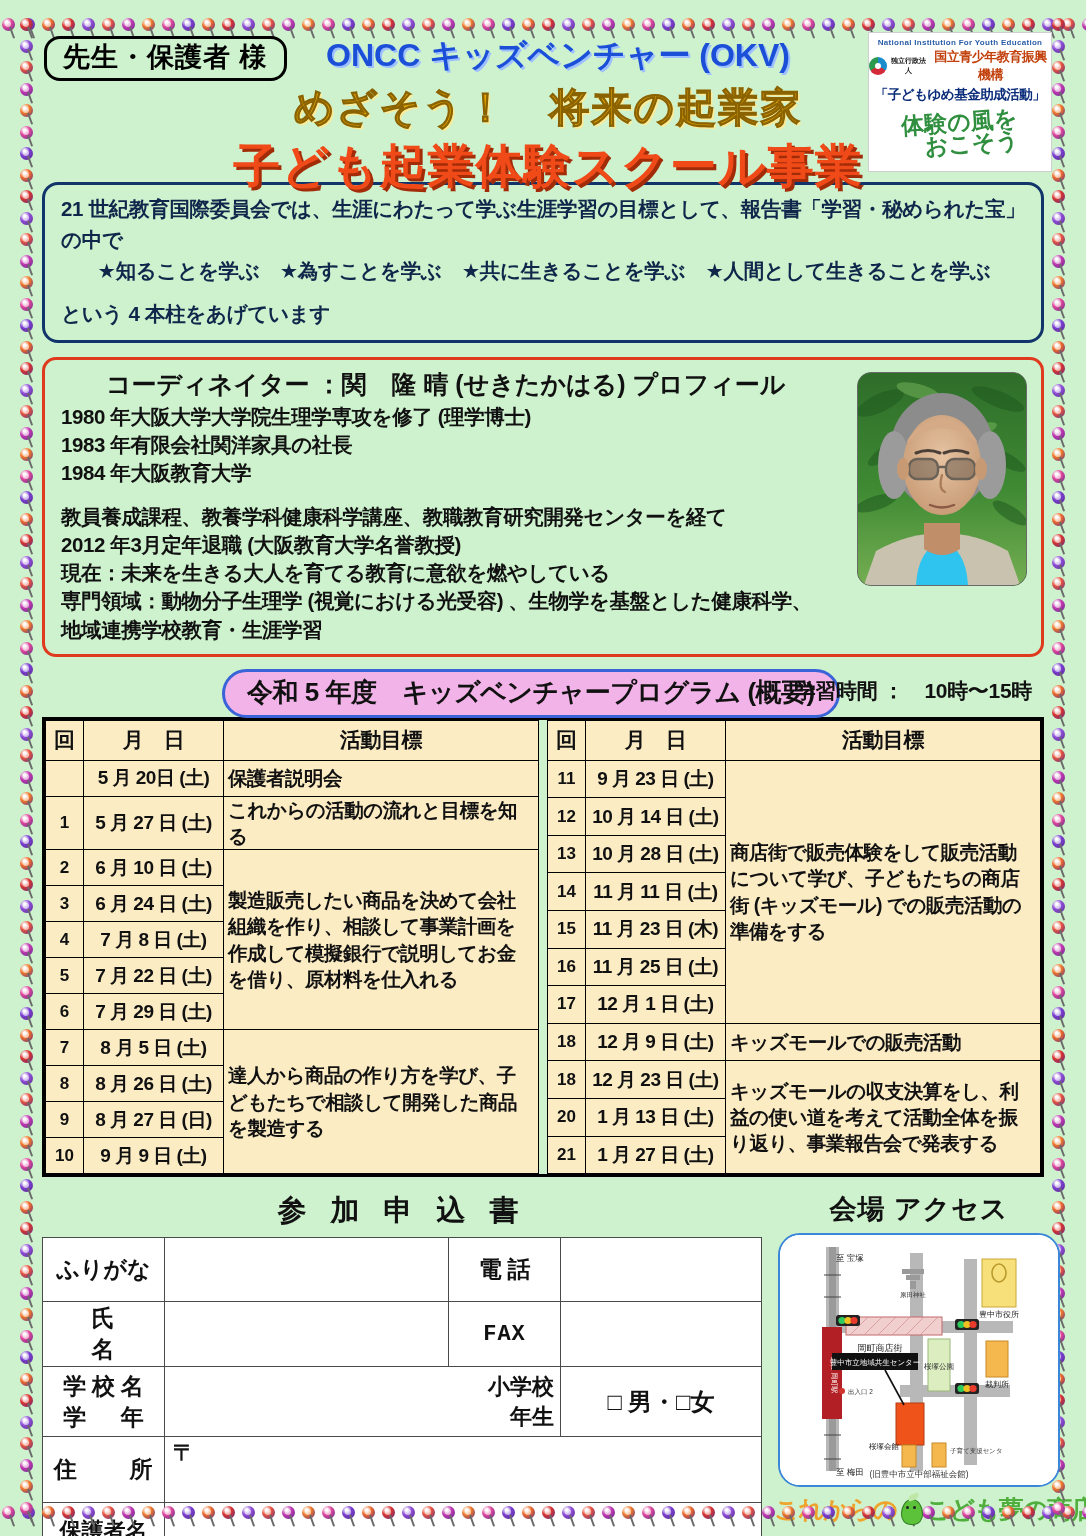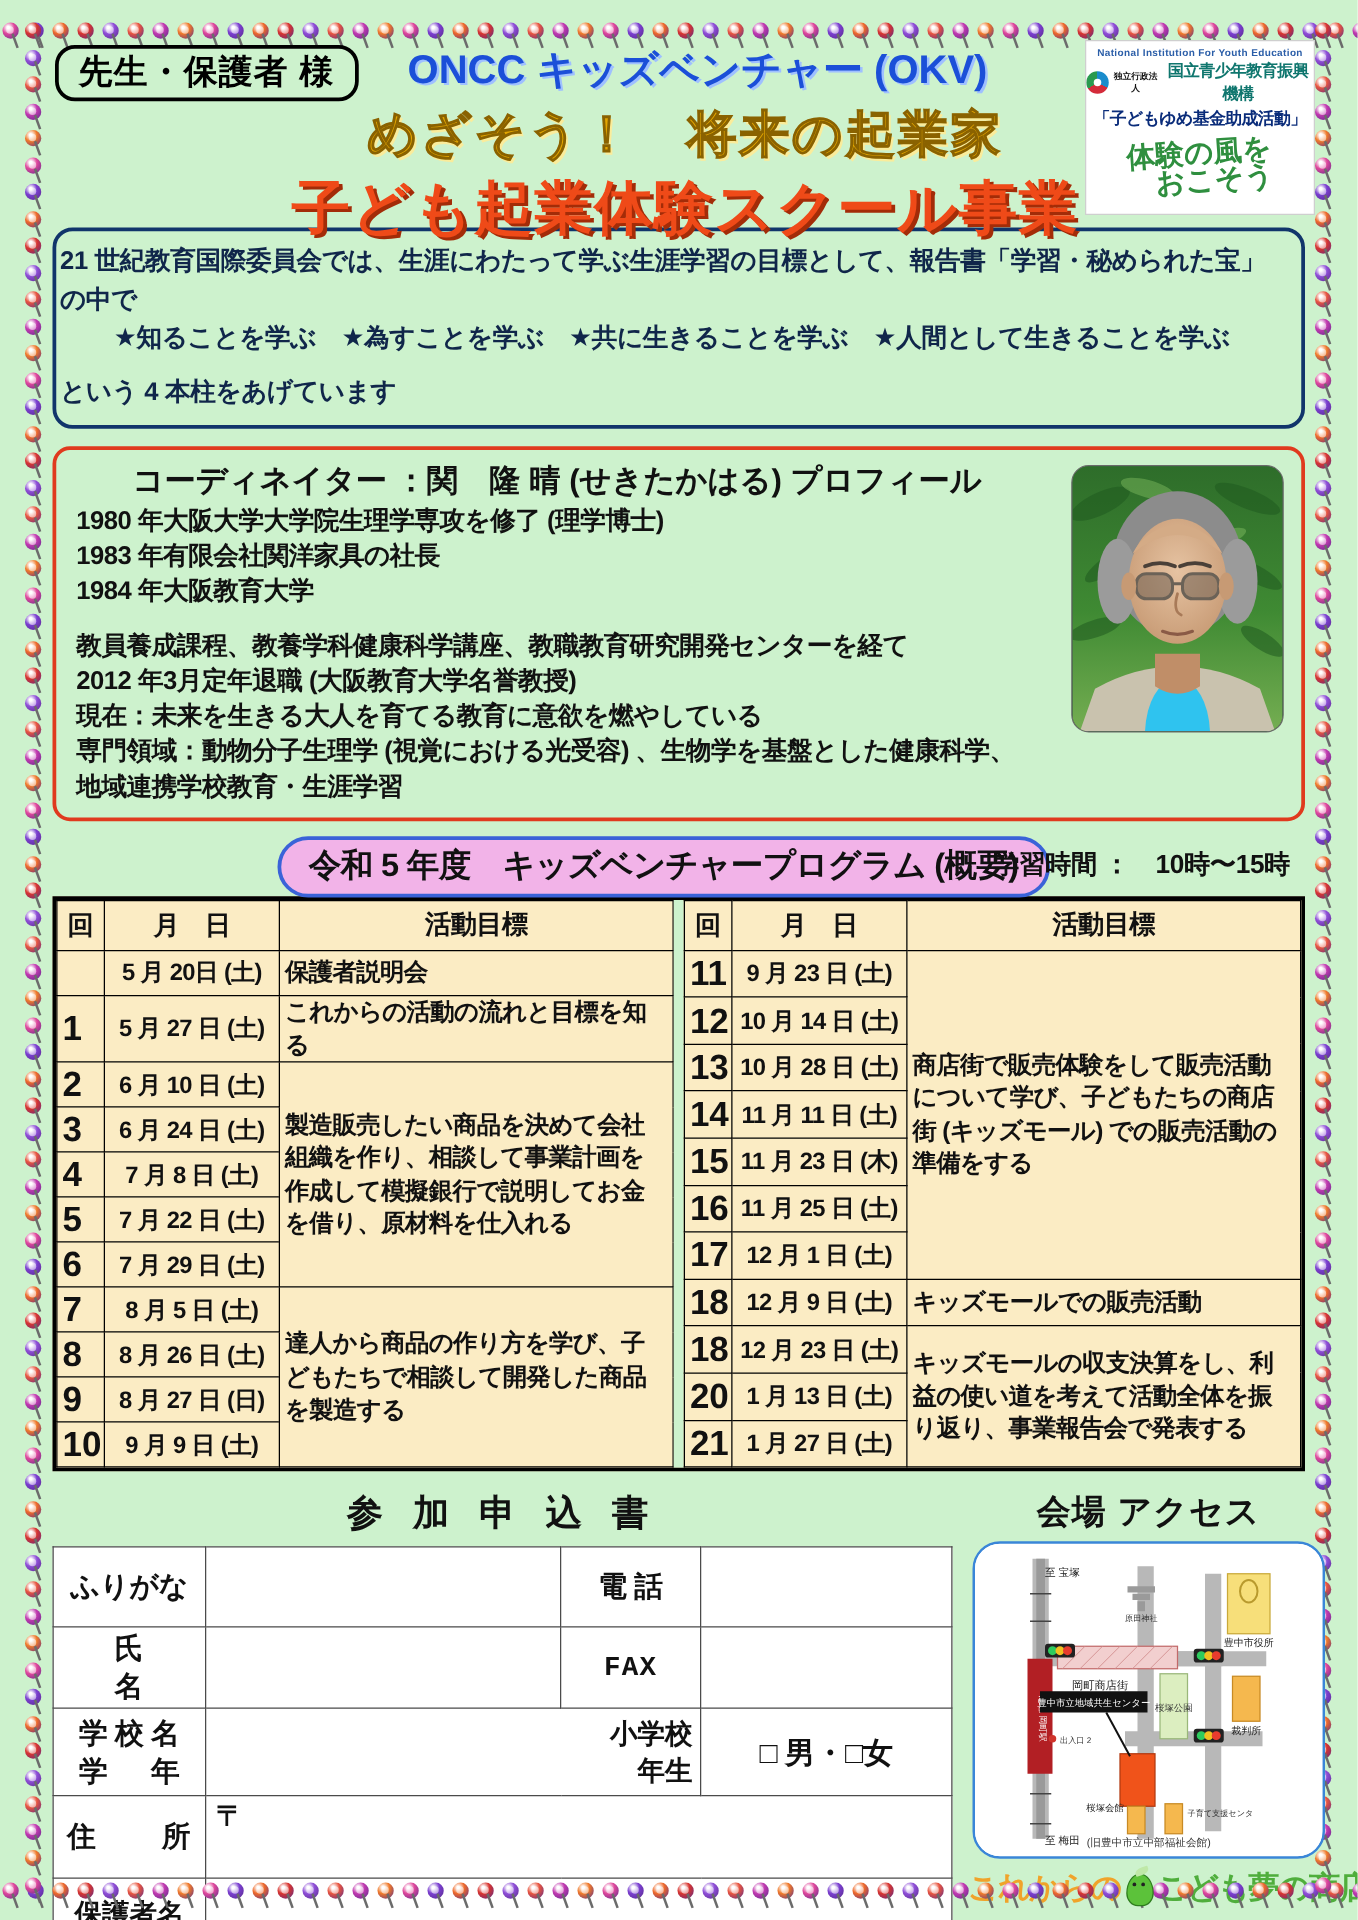--- a/index.html
+++ b/index.html
@@ -73,36 +73,36 @@
   }
   .gl-line1{font-size:8px;color:#2b5ea8;font-weight:bold;letter-spacing:.3px;margin-top:5px;}
   .gl-row{display:flex;align-items:center;justify-content:center;gap:3px;margin-top:1px;}
   .gl-mark{
     width:18px;height:18px;border-radius:50%;flex:0 0 auto;
     background:conic-gradient(#1a8ccc 0 33%,#d42b3a 0 66%,#2a9a4f 0 100%);
     position:relative;
   }
   .gl-mark:after{content:"";position:absolute;left:6px;top:6px;width:6px;height:6px;border-radius:50%;background:#fff;}
   .gl-small{font-size:7px;color:#111;font-weight:bold;}
-  .gl-org{font-size:13px;color:#0f766e;font-weight:bold;letter-spacing:-.5px;}
+  .gl-org{font-size:13px;color:#c2410c;font-weight:bold;letter-spacing:-.5px;}
   .gl-line2{font-size:13.5px;color:#0a2c7a;font-weight:bold;margin-top:2px;letter-spacing:-.5px;}
   .gl-kaze{
     margin-top:8px;font-size:23px;font-weight:bold;color:#2f8f3f;line-height:.95;
     -webkit-text-stroke:3px #ffffff;paint-order:stroke fill;
     transform:rotate(-4deg);
   }
   .gl-kaze span{display:block;}
   .gl-kaze .l2{margin-left:22px;}
 
   
   .intro-box{
     margin:2px 14px 0 14px;
     border:3px solid #11356b;border-radius:16px;
     background:#cdf2cd;
-    padding:9px 14px 10px 3px;
+    padding:9px 14px 10px 16px;
     color:#10264a;font-weight:bold;
   }
   .intro-line{font-size:20.5px;line-height:1.5;letter-spacing:-.3px;}
   .intro-line.l2{text-align:center;}
   .intro-line.l3{margin-top:13px;}
 
   
   .profile-box{
     position:relative;margin:14px 14px 0 14px;
     border:3px solid #e03a1e;border-radius:14px;
@@ -140,21 +140,21 @@
     border:3px solid #000;box-sizing:border-box;background:#fbecc4;
   }
   table.sched{border-collapse:collapse;table-layout:fixed;background:#fbecc4;}
   table.sched td,table.sched th{
     border:1px solid #000;color:#111;font-weight:bold;
     padding:0 4px;box-sizing:border-box;
   }
   table.sched th{font-size:21px;text-align:center;height:40px;}
   .sched-left{width:505px;}
   .sched-right{width:505px;}
-  .c-no{width:38px;text-align:left;font-size:28px;}
+  .c-no{width:38px;text-align:center;font-size:17px;}
   .c-date{width:140px;text-align:center;font-size:19px;letter-spacing:-.5px;}
   .c-goal{font-size:19.5px;text-align:left;line-height:1.35;letter-spacing:-.5px;vertical-align:middle;}
   table.sched td{height:36px;}
   .mid-gap{width:8px;background:#cdf2cd;border-top:0;border-bottom:0;}
   .thick-b td{border-bottom:2.5px solid #000;}
 
   
   .bottom{display:flex;margin:14px 14px 0 14px;gap:12px;}
   .form-col{width:720px;}
   .form-title{

